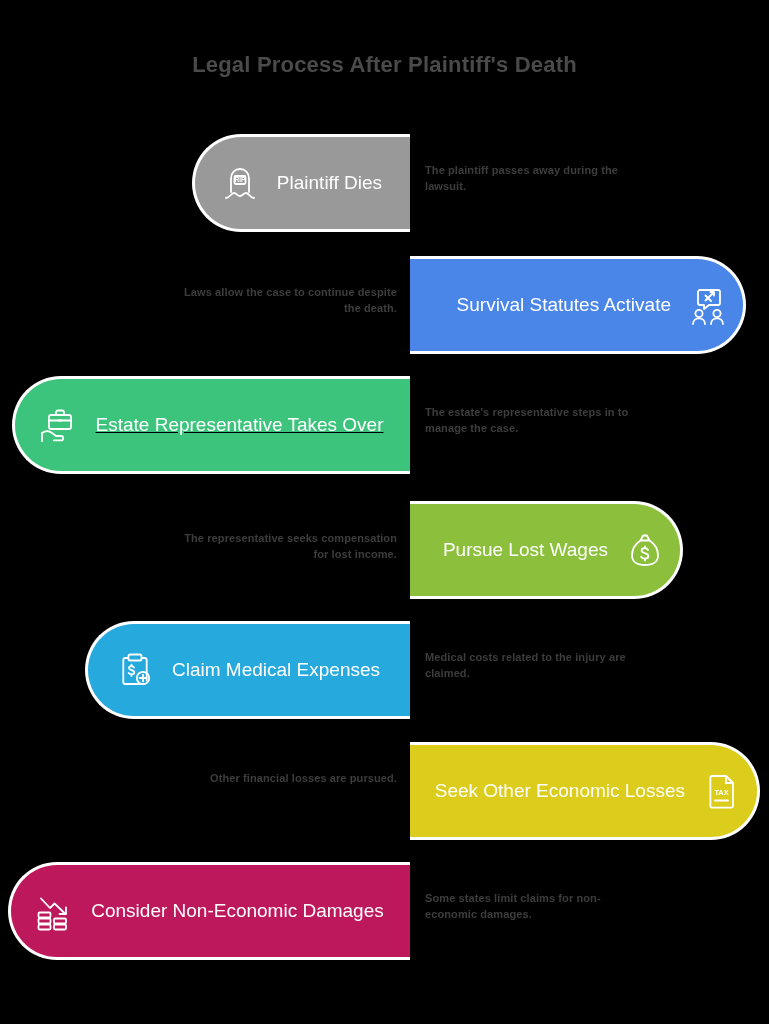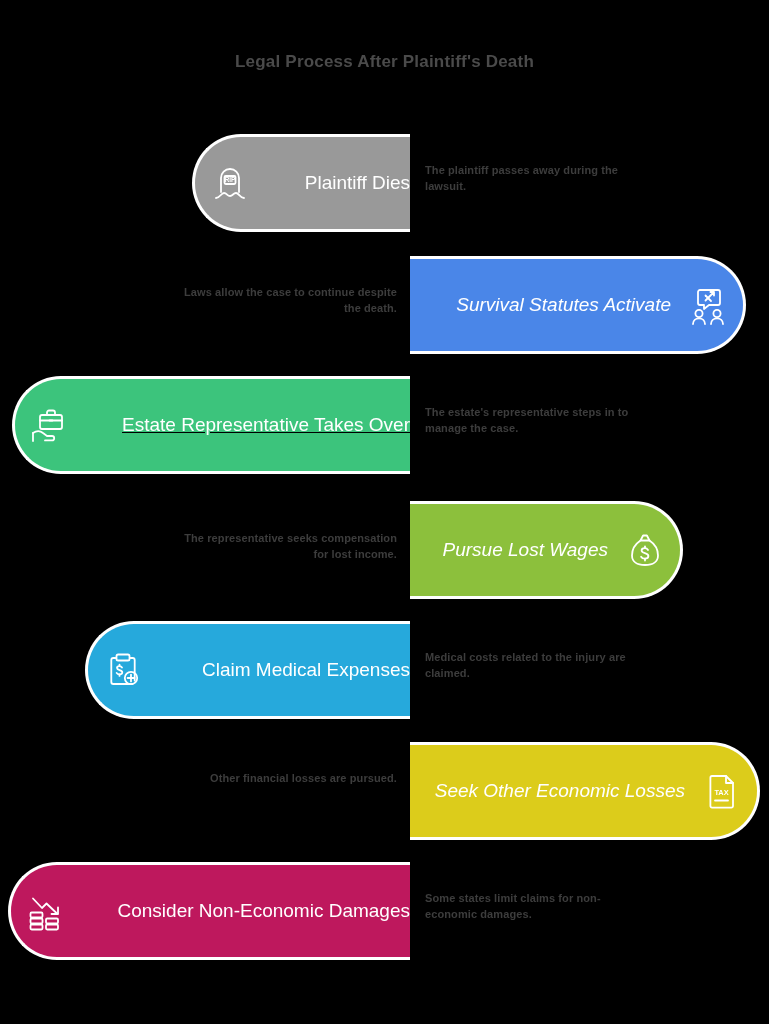--- a/index.html
+++ b/index.html
@@ -11,21 +11,21 @@
     position:relative;
   }
   #infographic{
     position:relative;
     width:769px;height:1024px;
   }
   .title{
     position:absolute;
     top:52px;left:0;width:769px;
     text-align:center;
-    font-size:17px;
+    font-size:22px;
     font-weight:bold;
     color:#4a4a4a;
     letter-spacing:0.2px;
     white-space:nowrap;
   }
   .row{
     position:absolute;
     left:0;width:769px;
     height:120px;
   }
@@ -46,30 +46,31 @@
     padding-right:14px;
     padding-left:18px;
     justify-content:flex-end;
   }
   .bar.left-bar{
     right:359px;
     border-top-left-radius:60px;
     border-bottom-left-radius:60px;
     border-right:none;
     padding-left:14px;
-    justify-content:space-between;
+    padding-right:18px;
+    justify-content:center;
   }
   .bar-label{
     font-size:19px;
     color:#ffffff;
     white-space:nowrap;
     font-weight:normal;
   }
   .left-bar .bar-label{margin-left:16px;}
-  .right-bar .bar-label{margin-right:16px;font-style:italic;}
+  .right-bar .bar-label{margin-right:16px;}
   .icon{
     width:42px;height:42px;
     flex:0 0 42px;
     display:block;
   }
   .icon svg{display:block;width:42px;height:42px;}
   .desc{
     position:absolute;
     font-size:11px;
     line-height:1.45;

